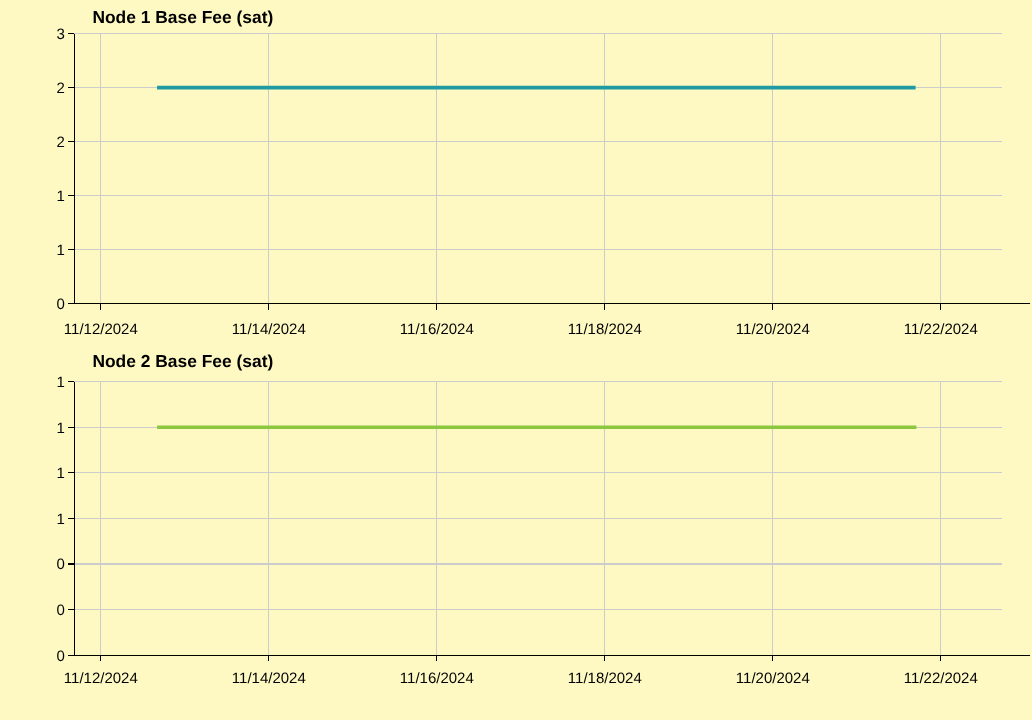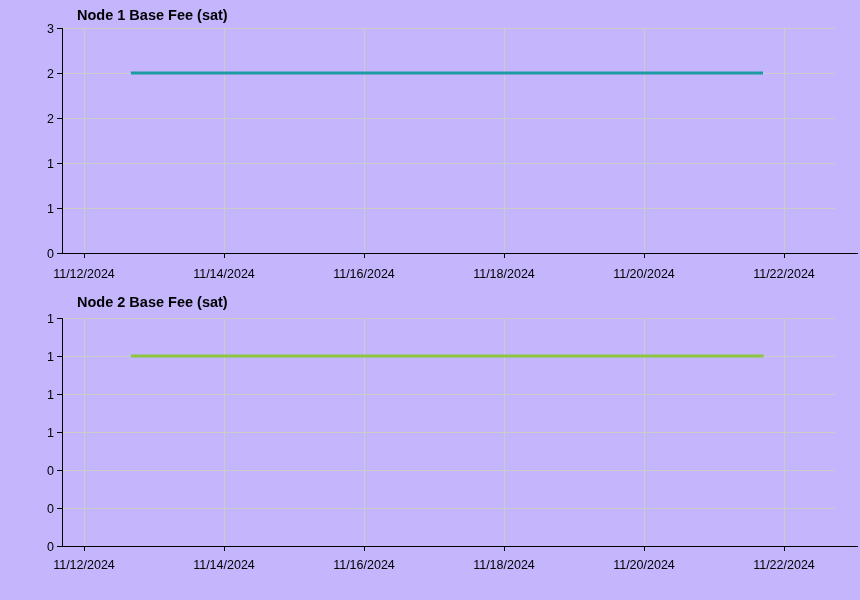--- a/index.html
+++ b/index.html
@@ -1,20 +1,20 @@
 <!DOCTYPE html>
 <html><head>
 <meta charset="utf-8">
 <style>
   html, body { margin: 0; padding: 0; background: #ffffff; }
   #stage {
     position: relative;
     width: 860px;
     height: 600px;
-    background: #c4b5fd;
+    background: #fef9c3;
     font-family: "Liberation Sans", sans-serif;
     overflow: hidden;
   }
   .chart-title {
     position: absolute;
     left: 77px;
     font-size: 14.5px;
     font-weight: 700;
     color: #000000;
     white-space: nowrap;

